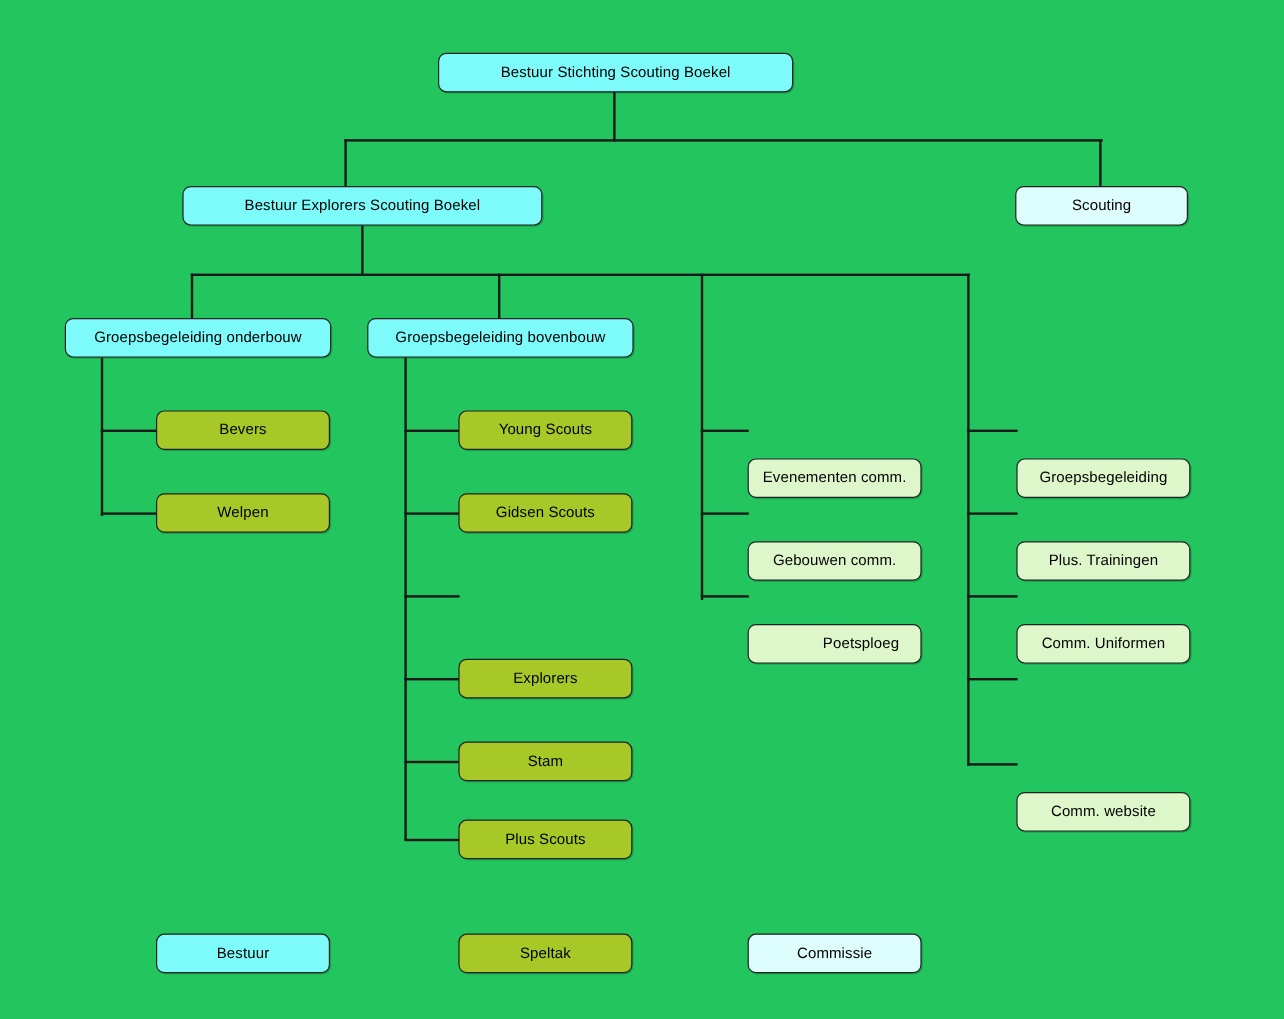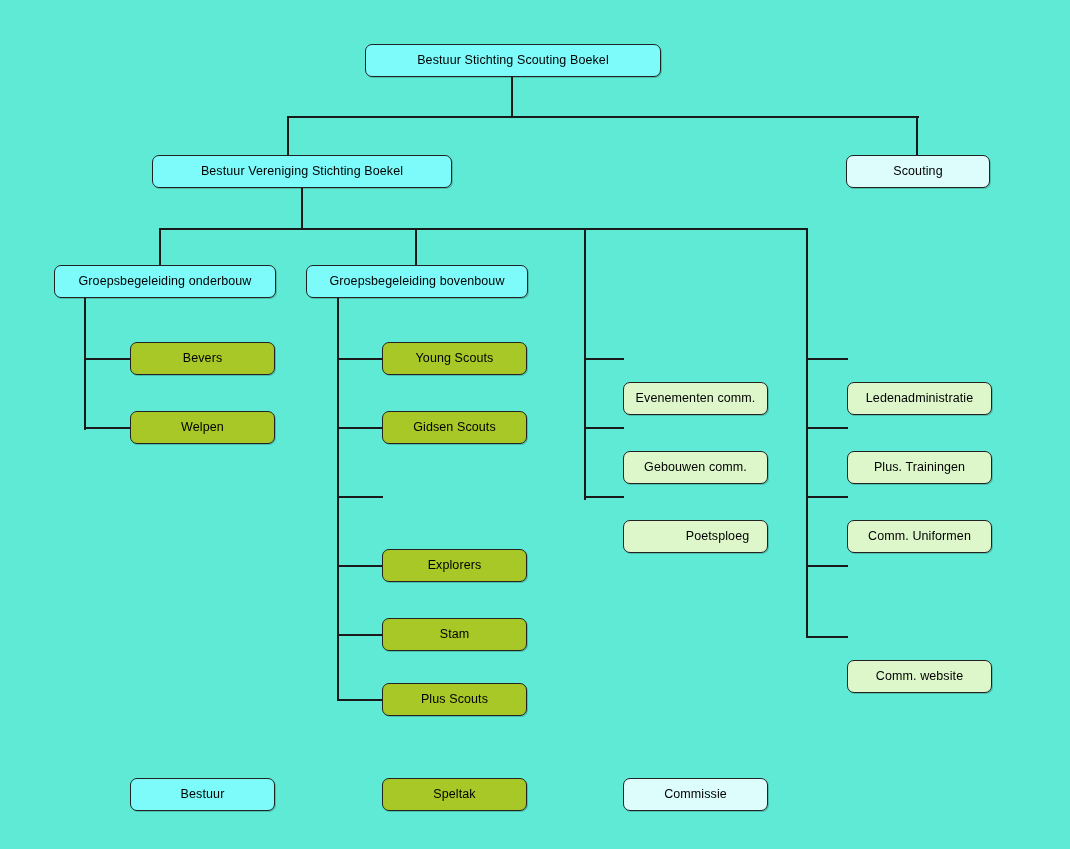--- a/index.html
+++ b/index.html
@@ -10,21 +10,21 @@
   body {
     width: 1070px;
     height: 849px;
     font-family: "Liberation Sans", sans-serif;
     overflow: hidden;
   }
   #chart-root {
     position: relative;
     width: 1070px;
     height: 849px;
-    background: #5eead4;
+    background: #22c55e;
   }
   .node {
     position: absolute;
     box-sizing: border-box;
     border: 1.6px solid #222222;
     border-radius: 7px;
     display: flex;
     align-items: center;
     justify-content: center;
     text-align: center;
@@ -84,42 +84,42 @@
   <div class="conn h" style="left:584px; top:496px; width:40px;"></div>
 
   <div class="conn h" style="left:806px; top:358px; width:42px;"></div>
   <div class="conn h" style="left:806px; top:427px; width:42px;"></div>
   <div class="conn h" style="left:806px; top:496px; width:42px;"></div>
   <div class="conn h" style="left:806px; top:565px; width:42px;"></div>
   <div class="conn h" style="left:806px; top:636px; width:42px;"></div>
 
   <div class="node bestuur" style="left:365px; top:44px; width:296px; height:33px;">Bestuur Stichting Scouting Boekel</div>
 
-  <div class="node bestuur" style="left:152px; top:155px; width:300px; height:33px;">Bestuur Vereniging Stichting Boekel</div>
+  <div class="node bestuur" style="left:152px; top:155px; width:300px; height:33px;">Bestuur Explorers Scouting Boekel</div>
 
   <div class="node verhuur" style="left:846px; top:155px; width:144px; height:33px;">Scouting</div>
 
   <div class="node bestuur" style="left:54px; top:265px; width:222px; height:33px;">Groepsbegeleiding onderbouw</div>
 
   <div class="node bestuur" style="left:306px; top:265px; width:222px; height:33px;">Groepsbegeleiding bovenbouw</div>
 
   <div class="node speltak" style="left:130px; top:342px; width:145px; height:33px;">Bevers</div>
   <div class="node speltak" style="left:130px; top:411px; width:145px; height:33px;">Welpen</div>
 
   <div class="node speltak" style="left:382px; top:342px; width:145px; height:33px;">Young Scouts</div>
   <div class="node speltak" style="left:382px; top:411px; width:145px; height:33px;">Gidsen Scouts</div>
   <div class="node speltak" style="left:382px; top:549px; width:145px; height:33px;">Explorers</div>
   <div class="node speltak" style="left:382px; top:618px; width:145px; height:33px;">Stam</div>
   <div class="node speltak" style="left:382px; top:683px; width:145px; height:33px;">Plus Scouts</div>
 
   <div class="node commissie" style="left:623px; top:342px; width:145px; height:33px;">Evenementen comm.</div>
   <div class="node commissie" style="left:623px; top:411px; width:145px; height:33px;">Gebouwen comm.</div>
   <div class="node commissie" style="left:623px; top:480px; width:145px; height:33px;padding-left:44px;">Poetsploeg</div>
 
-  <div class="node commissie" style="left:847px; top:342px; width:145px; height:33px;">Ledenadministratie</div>
+  <div class="node commissie" style="left:847px; top:342px; width:145px; height:33px;">Groepsbegeleiding</div>
   <div class="node commissie" style="left:847px; top:411px; width:145px; height:33px;">Plus. Trainingen</div>
   <div class="node commissie" style="left:847px; top:480px; width:145px; height:33px;">Comm. Uniformen</div>
   <div class="node commissie" style="left:847px; top:620px; width:145px; height:33px;">Comm. website</div>
 
   <div class="node bestuur" style="left:130px; top:778px; width:145px; height:33px;">Bestuur</div>
   <div class="node speltak" style="left:382px; top:778px; width:145px; height:33px;">Speltak</div>
   <div class="node legend-commissie" style="left:623px; top:778px; width:145px; height:33px;">Commissie</div>
 
 </div>
 

